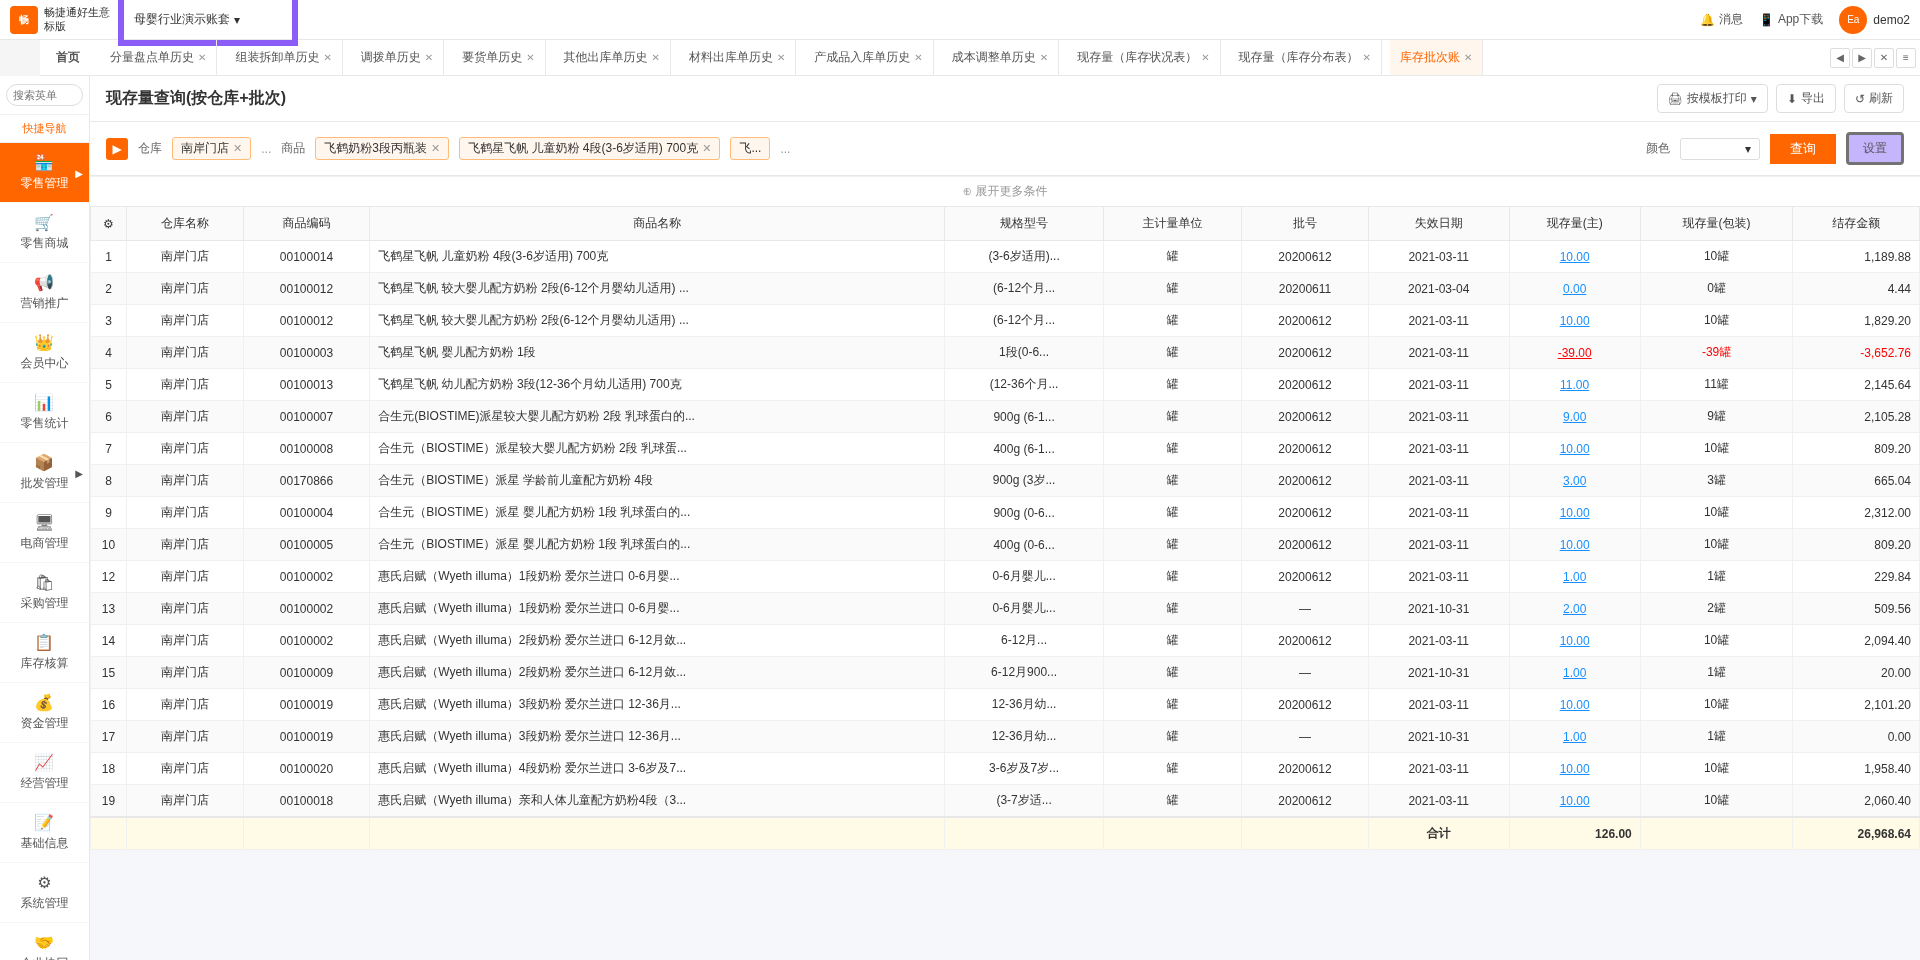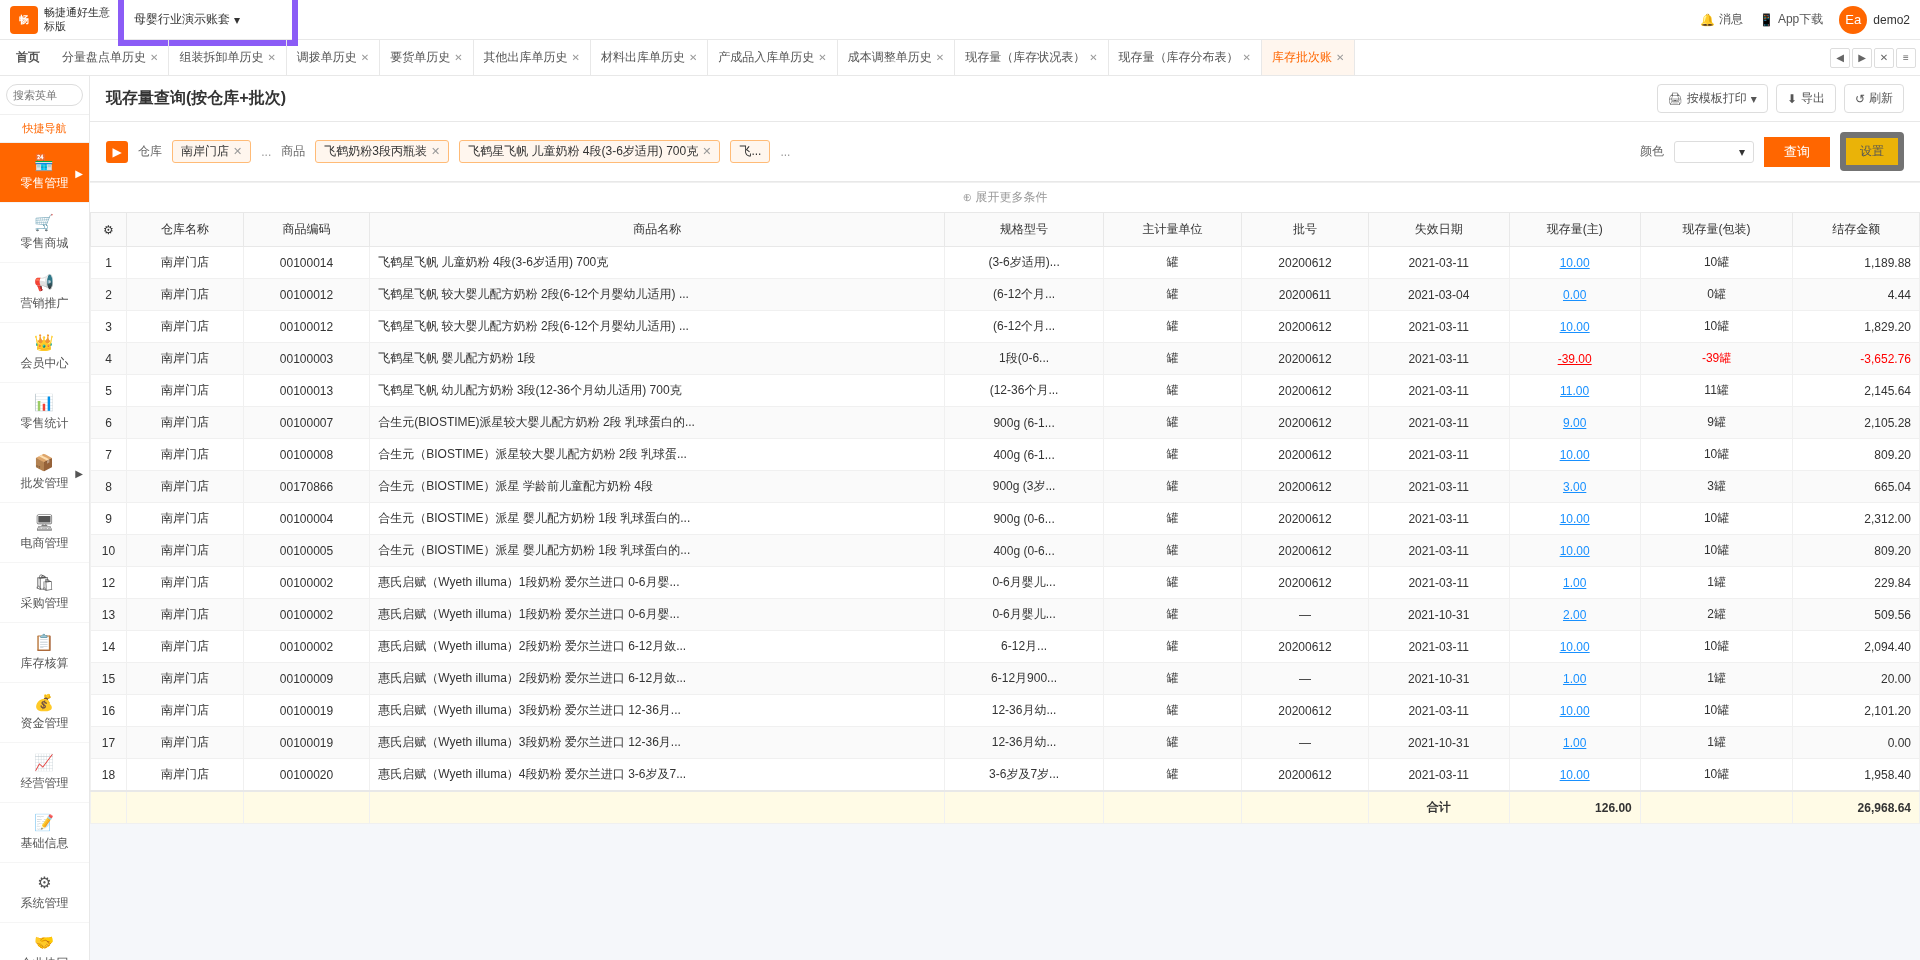--- a/index.html
+++ b/index.html
@@ -61,33 +61,34 @@
     }
     .avatar {
       width: 28px;
       height: 28px;
       border-radius: 50%;
       background: #ff6600;
       display: flex;
       align-items: center;
       justify-content: center;
       color: #fff;
-      font-size: 13px;
+      font-size: 10px;
     }
 
     
     .nav-tabs {
       height: 36px;
       background: #fff;
       display: flex;
       align-items: center;
       border-bottom: 1px solid #e8e8e8;
       padding: 0 4px;
       overflow: hidden;
-      gap: 0;
+      gap: 8px;
+      margin-left: 40px;
     }
     .nav-tab {
       display: flex;
       align-items: center;
       padding: 0 10px;
       height: 36px;
       font-size: 12px;
       cursor: pointer;
       white-space: nowrap;
       border-right: 1px solid #e8e8e8;
@@ -226,21 +227,21 @@
     .filter-dropdown {
       border: 1px solid #ddd; border-radius: 3px; padding: 3px 8px;
       font-size: 12px; min-width: 80px; cursor: pointer;
       display: flex; align-items: center; justify-content: space-between; gap: 20px;
     }
     .btn-query {
       background: #ff6600; color: #fff; border: none;
       padding: 6px 20px; border-radius: 0; cursor: pointer; font-size: 13px;
     }
     .btn-setting {
-      background: #eab308; color: #555; border: 6px solid #737373;
+      background: #c4b5fd; color: #555; border: 3px solid #737373;
       padding: 5px 14px; border-radius: 4px; cursor: pointer; font-size: 12px;
     }
     .expand-more {
       text-align: center;
       padding: 6px;
       color: #999;
       font-size: 12px;
       cursor: pointer;
       border-top: 1px solid #f0f0f0;
       background: #fff;
@@ -739,20 +740,33 @@
     <td>00100020</td>
     <td class="td-left" style="max-width:320px;overflow:hidden;text-overflow:ellipsis;">惠氏启赋（Wyeth illuma）4段奶粉 爱尔兰进口 3-6岁及7...</td>
     <td>3-6岁及7岁...</td>
     <td>罐</td>
     <td>20200612</td>
     <td>2021-03-11</td>
     <td class="td-link">10.00</td>
     <td class="">10罐</td>
     <td class="td-right">1,958.40</td>
   </tr>
+            <tr>
+    <td class="col-no">19</td>
+    <td>南岸门店</td>
+    <td>00100018</td>
+    <td class="td-left" style="max-width:320px;overflow:hidden;text-overflow:ellipsis;">惠氏启赋（Wyeth illuma）亲和人体儿童配方奶粉4段（3...</td>
+    <td>(3-7岁适...</td>
+    <td>罐</td>
+    <td>20200612</td>
+    <td>2021-03-11</td>
+    <td class="td-link">10.00</td>
+    <td class="">10罐</td>
+    <td class="td-right">2,060.40</td>
+  </tr>
             <tr class="footer-row">
   <td></td>
   <td></td>
   <td></td>
   <td></td>
   <td></td>
   <td></td>
   <td></td>
   <td>合计</td>
   <td class="td-right">126.00</td>

